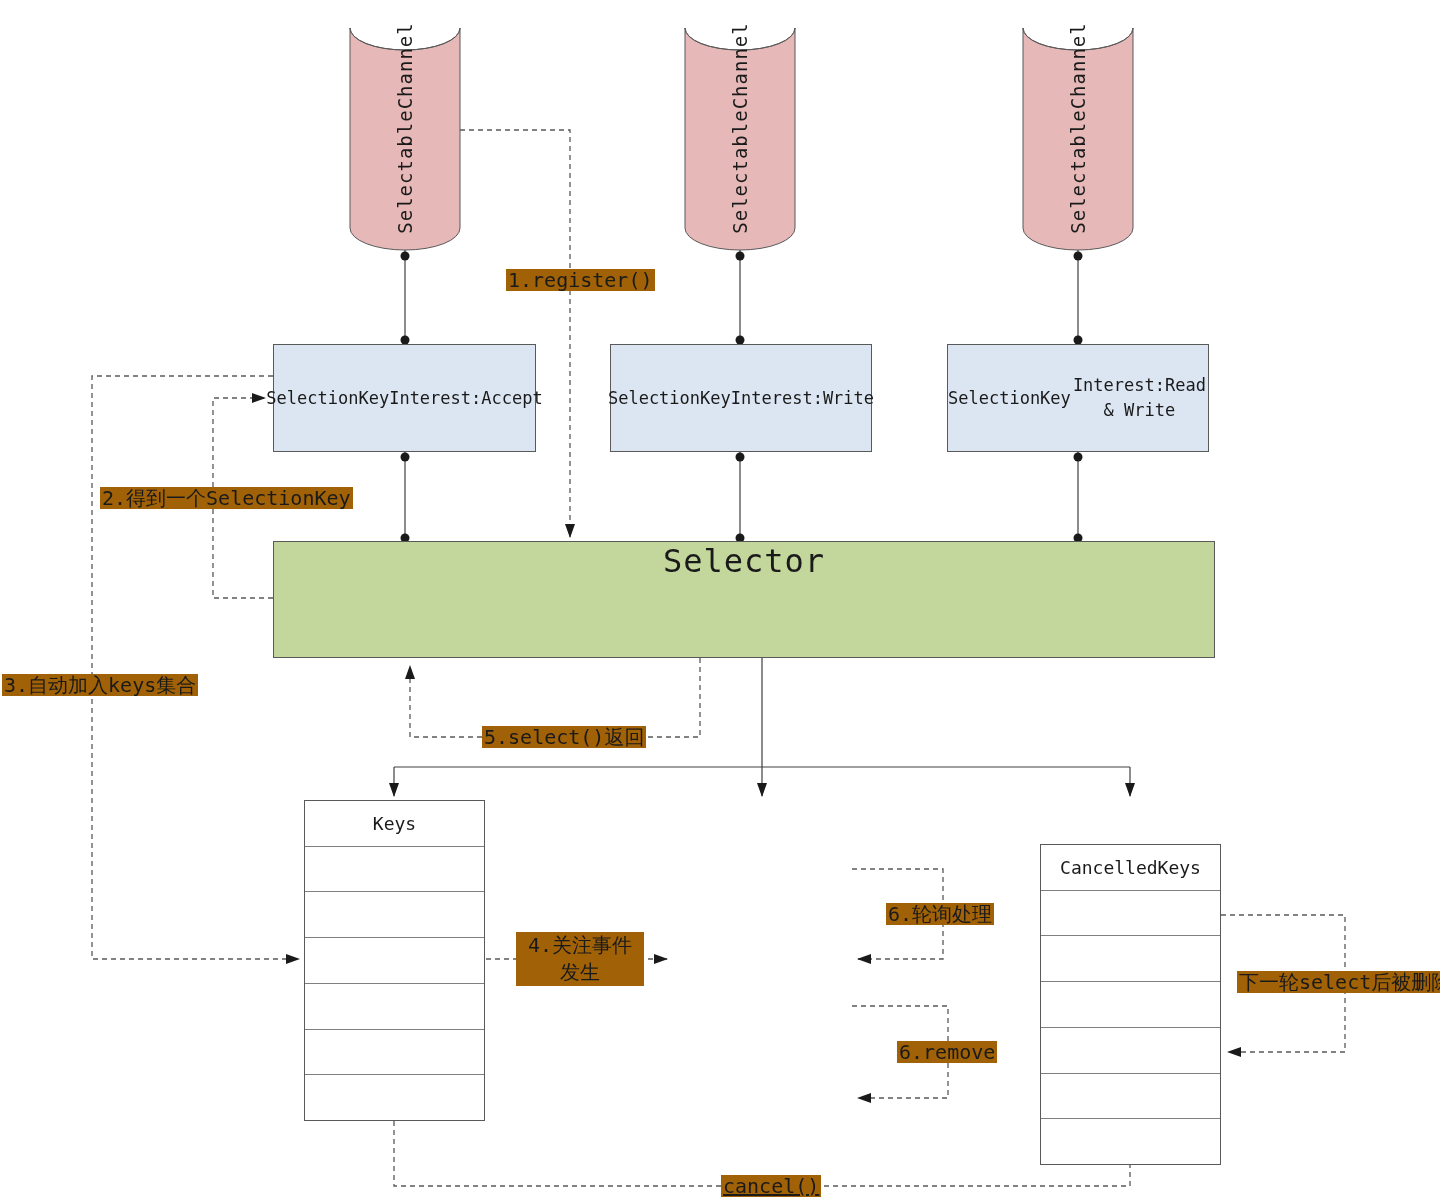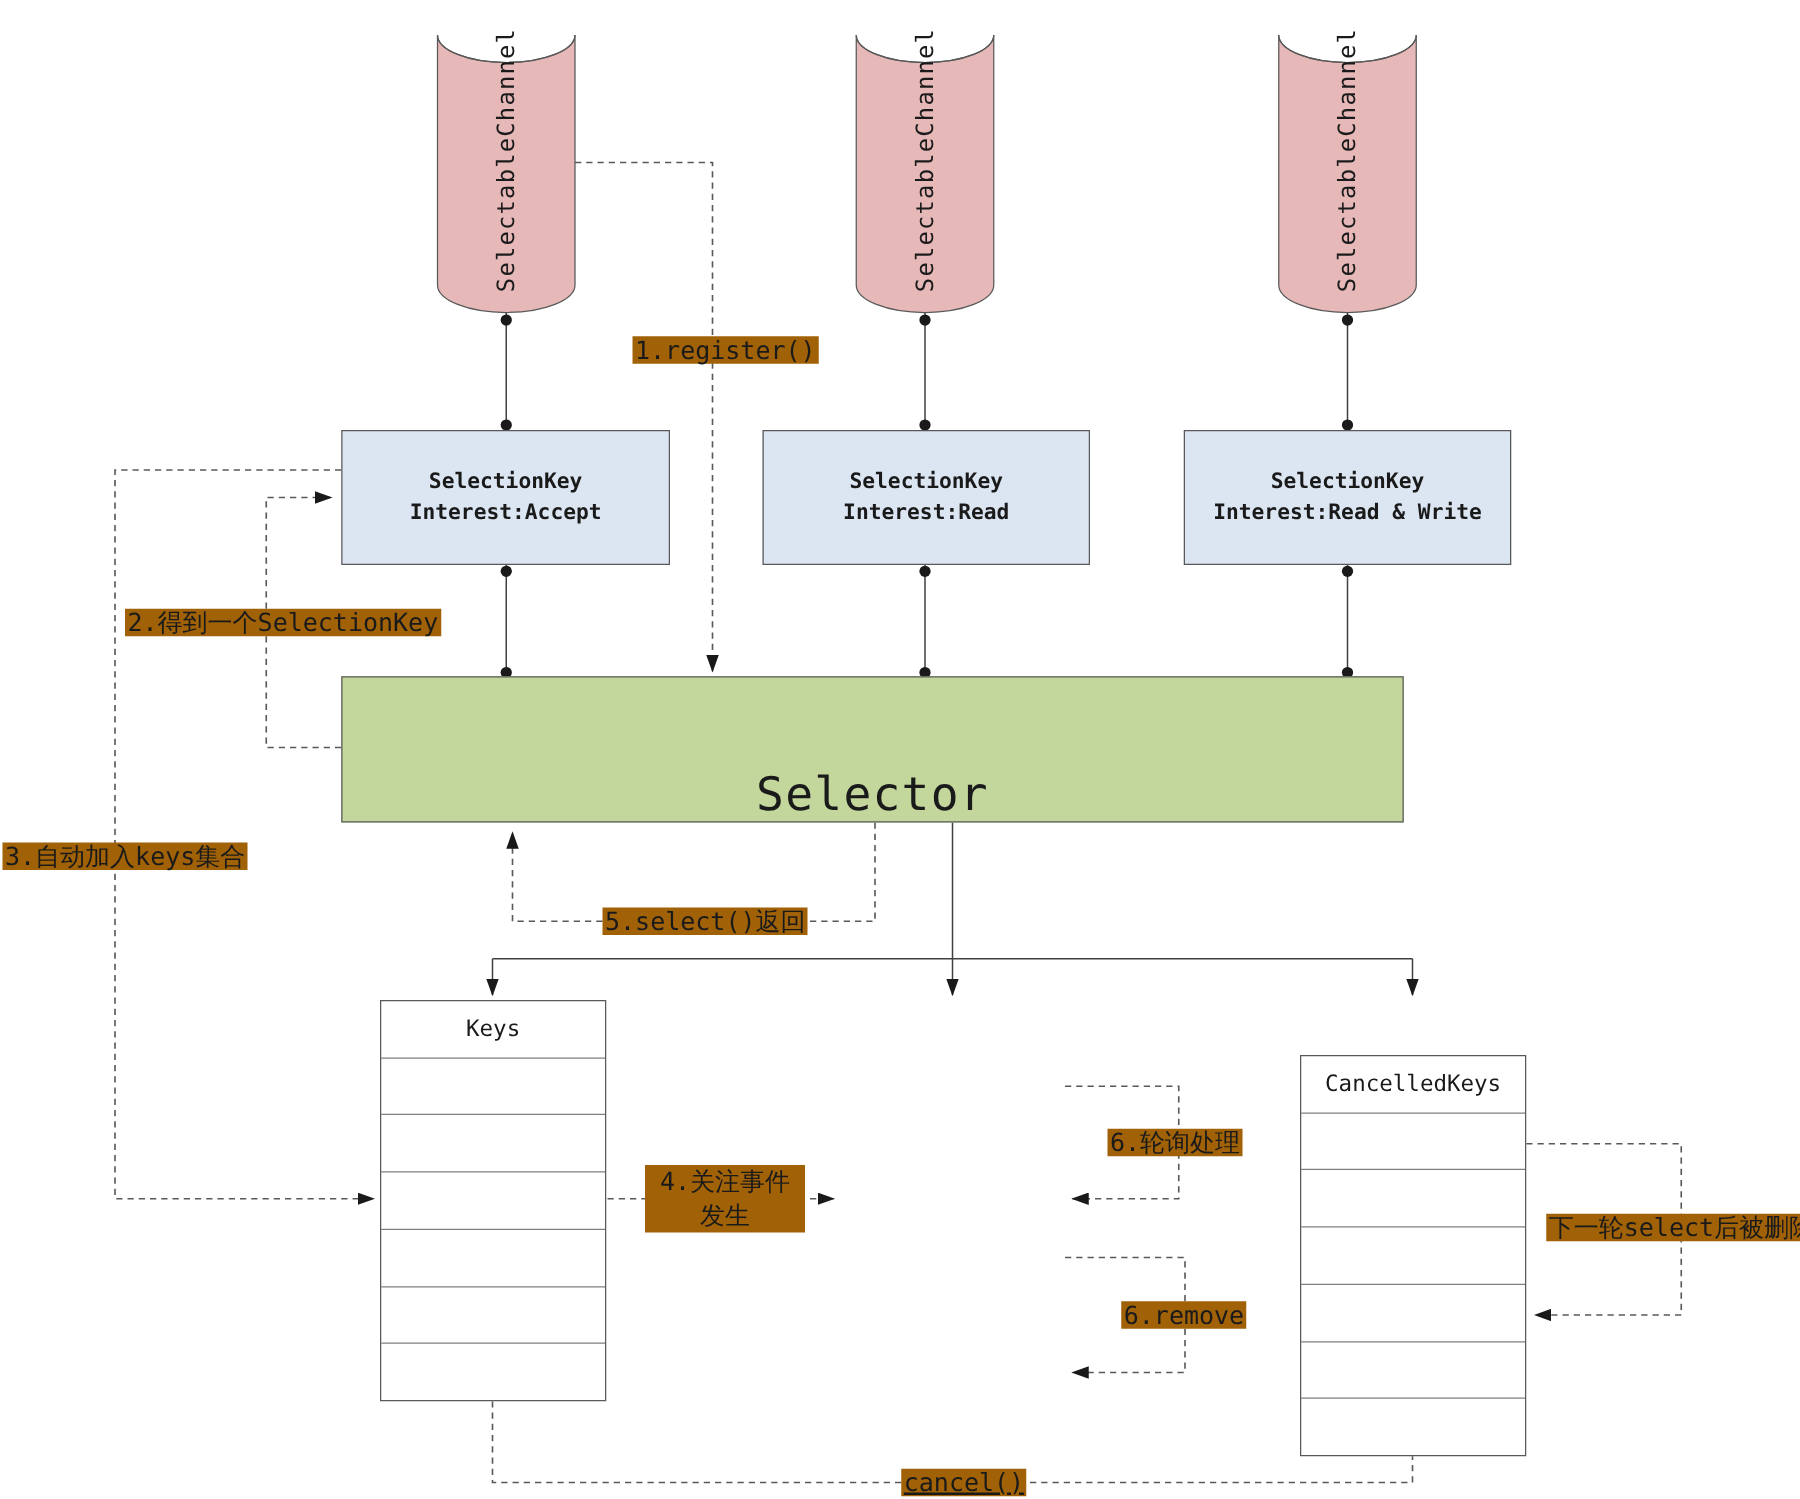--- a/index.html
+++ b/index.html
@@ -7,33 +7,33 @@
     position:relative; width:1440px; height:1199px; background:#ffffff;
     font-family:"DejaVu Sans Mono","Liberation Mono",monospace;
     color:#1a1a1a; overflow:hidden;
   }
   svg.layer { position:absolute; left:0; top:0; width:1440px; height:1199px; }
 
   
   .keybox {
     position:absolute; top:344px; height:108px; box-sizing:border-box;
     background:#DCE6F2; border:1px solid #595959;
-    display:flex; flex-direction:column; align-items:center; justify-content:center;
-    font-size:17px; line-height:25px; text-align:center;font-weight:bold;
+    display:flex; flex-direction:row; align-items:center; justify-content:center;
+    font-size:17px; line-height:25px; text-align:center;
   }
   .kb1 { left:273px; width:263px; }
   .kb2 { left:610px; width:262px; }
   .kb3 { left:947px; width:262px; }
 
   
   .selector {
-    position:absolute; left:273px; top:541px; width:850px; height:117px; box-sizing:border-box;
+    position:absolute; left:273px; top:541px; width:942px; height:117px; box-sizing:border-box;
     background:#C3D69B; border:1px solid #595959;
-    display:flex; align-items:flex-end; justify-content:center;
-    font-size:37px; letter-spacing:1px;
+    display:flex; align-items:flex-start; justify-content:center;
+    font-size:32px; letter-spacing:1px;
   }
 
   
   .settable {
     position:absolute; top:800px; width:181px; height:321px; box-sizing:border-box;
     background:#ffffff; border:1px solid #595959;
     display:flex; flex-direction:column;
   }
   .settable .cell { flex:1; border-bottom:1px solid #7f7f7f; }
   .settable .cell:last-child { border-bottom:none; }
@@ -134,21 +134,21 @@
   <div class="cyl-label cl1">SelectableChannel</div>
   <div class="cyl-label cl2">SelectableChannel</div>
   <div class="cyl-label cl3">SelectableChannel</div>
 
   <div class="keybox kb1">
     <div>SelectionKey</div>
     <div>Interest:Accept</div>
   </div>
   <div class="keybox kb2">
     <div>SelectionKey</div>
-    <div>Interest:Read</div>
+    <div>Interest:Write</div>
   </div>
   <div class="keybox kb3">
     <div>SelectionKey</div>
     <div>Interest:Read &amp; Write</div>
   </div>
 
   <div class="selector">
     <span>Selector</span>
   </div>
 

